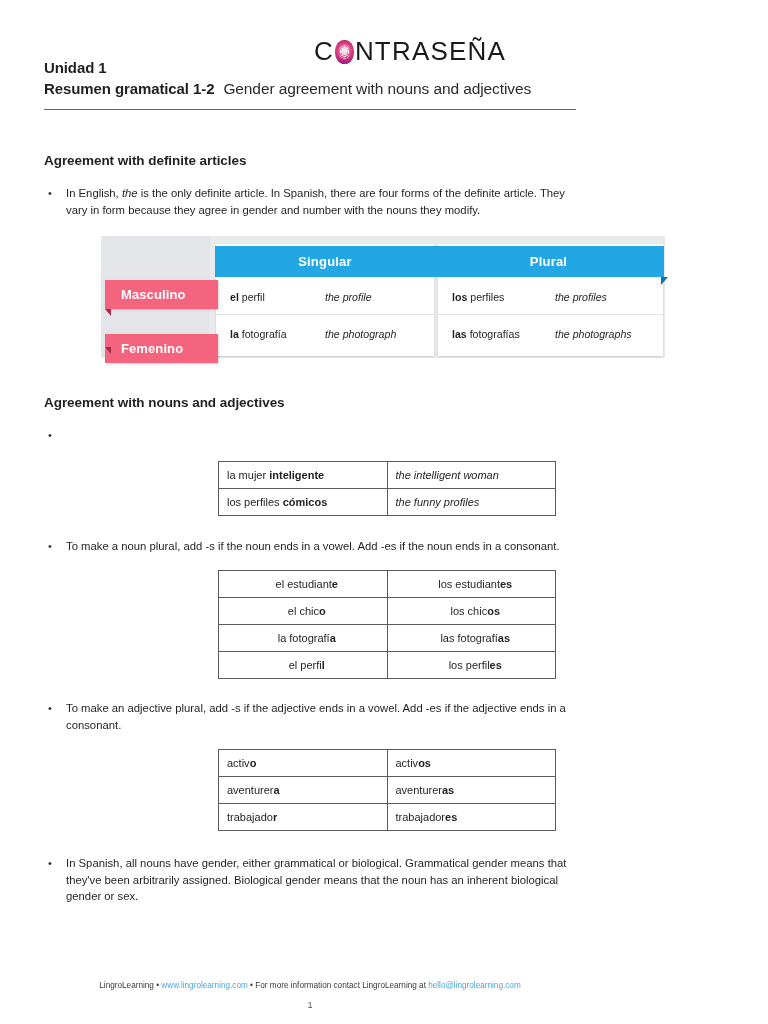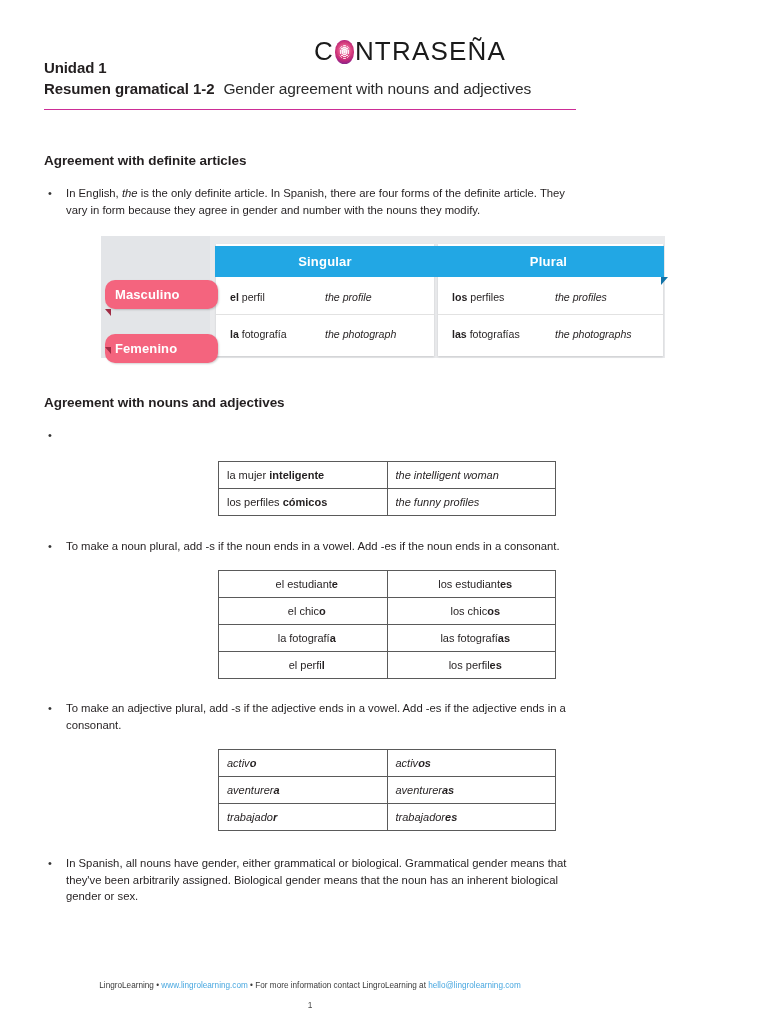--- a/index.html
+++ b/index.html
@@ -209,25 +209,24 @@
     position: absolute;
     left: 4px;
     width: 113px;
     height: 29px;
     background: #f4647e;
     color: #ffffff;
     font-size: 13px;
     font-weight: bold;
     display: flex;
     align-items: center;
-    padding-left: 10px;
+    padding-left: 16px;
     box-sizing: border-box;
     letter-spacing: 0.1px;
     box-shadow: 1px 1px 2px rgba(0,0,0,0.18);
-    border-radius: 10px;
   }
   .pinktab-m { top: 44px; }
   .pinktab-f { top: 98px; }
   .pink-fold {
     position: absolute;
     left: 4px;
     width: 0; height: 0;
     border-right: 6px solid #a02c45;
     border-bottom: 7px solid transparent;
   }
@@ -247,21 +246,21 @@
     height: 22px;
     padding: 2px 0 2px 8px;
     font-size: 11px;
     color: #231f20;
     vertical-align: middle;
   }
   .ptable td b { font-weight: bold; }
   .ptable td.it { font-style: italic; }
   .ptable.t2 { margin-top: 17px; }
   .ptable.t3 { margin-top: 16px; text-align: center; }
-  .ptable.t4 { margin-top: 16px; font-style: italic; }
+  .ptable.t4 { margin-top: 16px; }
 
   
   .footer {
     position: absolute;
     left: 0; right: 0;
     bottom: 34px;
     text-align: center;
     font-size: 8.2px;
     color: #3a3a3a;
   }

